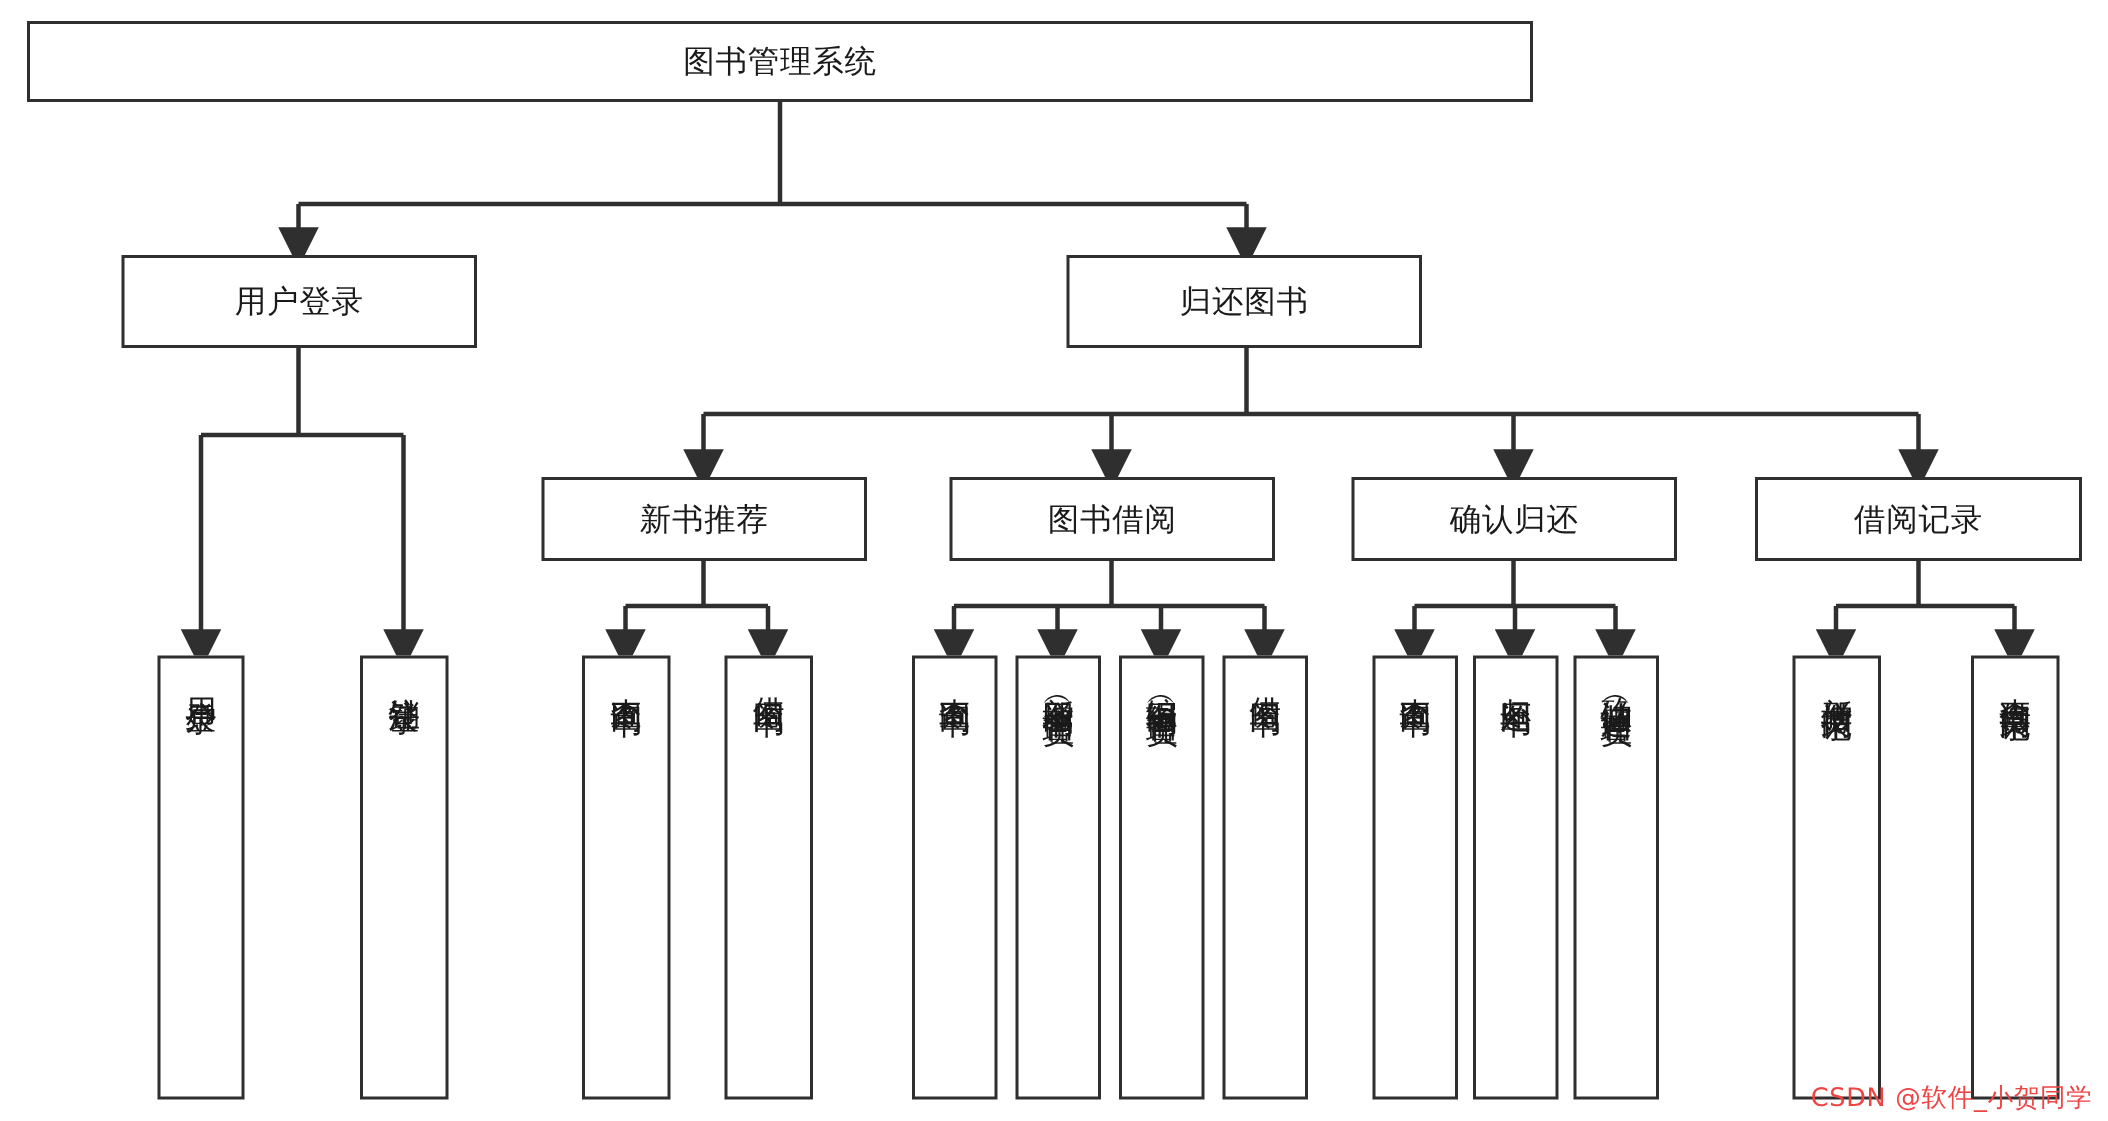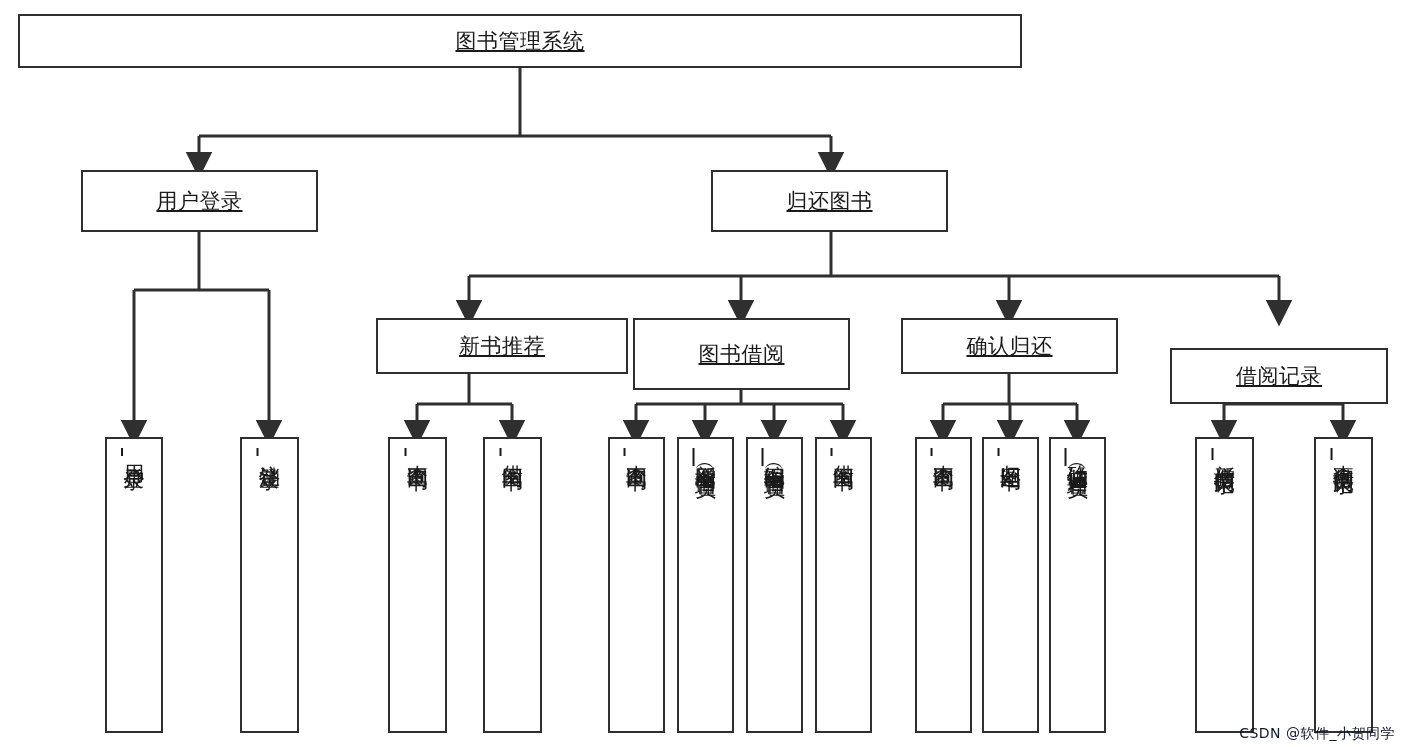--- a/index.html
+++ b/index.html
@@ -27,21 +27,20 @@
   }
   .node {
     position: absolute;
     box-sizing: border-box;
     border: 2px solid #2f2f2f;
     background: #ffffff;
     display: flex;
     align-items: center;
     justify-content: center;
     color: #1a1a1a;
-    text-decoration: underline;
   }
   .node .label {
     font-size: 21px;
     line-height: 1.15;
     letter-spacing: 0.5px;
     white-space: nowrap;
   }
   .node.vertical {
     align-items: flex-start;
     padding-top: 9px;
@@ -51,22 +50,22 @@
     text-orientation: upright;
     font-size: 21px;
     line-height: 1.05;
     letter-spacing: 2px;
     white-space: nowrap;
   }
   .watermark {
     position: absolute;
     right: 10px;
     bottom: 4px;
-    font-size: 14px;
-    color: #0f172a;
+    font-size: 17px;
+    color: #ef4444;
     white-space: nowrap;
     letter-spacing: 0.5px;
   }
 </style>
 </head>
 <body>
 
 <div id="canvas">
 
   <svg class="edges" viewBox="0 0 1405 747">
@@ -123,30 +122,30 @@
     <span class="label">图书管理系统</span>
   </div>
 
   <div class="node" style="left:81px; top:170px; width:237px; height:62px;">
     <span class="label">用户登录</span>
   </div>
   <div class="node" style="left:711px; top:170px; width:237px; height:62px;">
     <span class="label">归还图书</span>
   </div>
 
-  <div class="node" style="left:376px; top:318px; width:252px; height:56px;">
+  <div class="node" style="left:361px; top:318px; width:217px; height:56px;">
     <span class="label">新书推荐</span>
   </div>
-  <div class="node" style="left:633px; top:318px; width:217px; height:72px;">
+  <div class="node" style="left:633px; top:318px; width:217px; height:56px;">
     <span class="label">图书借阅</span>
   </div>
   <div class="node" style="left:901px; top:318px; width:217px; height:56px;">
     <span class="label">确认归还</span>
   </div>
-  <div class="node" style="left:1170px; top:318px; width:218px; height:56px;margin-top:30px;">
+  <div class="node" style="left:1170px; top:318px; width:218px; height:56px;">
     <span class="label">借阅记录</span>
   </div>
 
   <div class="node vertical" style="left:105px; top:437px; width:58px; height:296px;">
     <span class="label">用户登录</span>
   </div>
   <div class="node vertical" style="left:240px; top:437px; width:59px; height:296px;">
     <span class="label">注销登录</span>
   </div>
   <div class="node vertical" style="left:388px; top:437px; width:59px; height:296px;">

